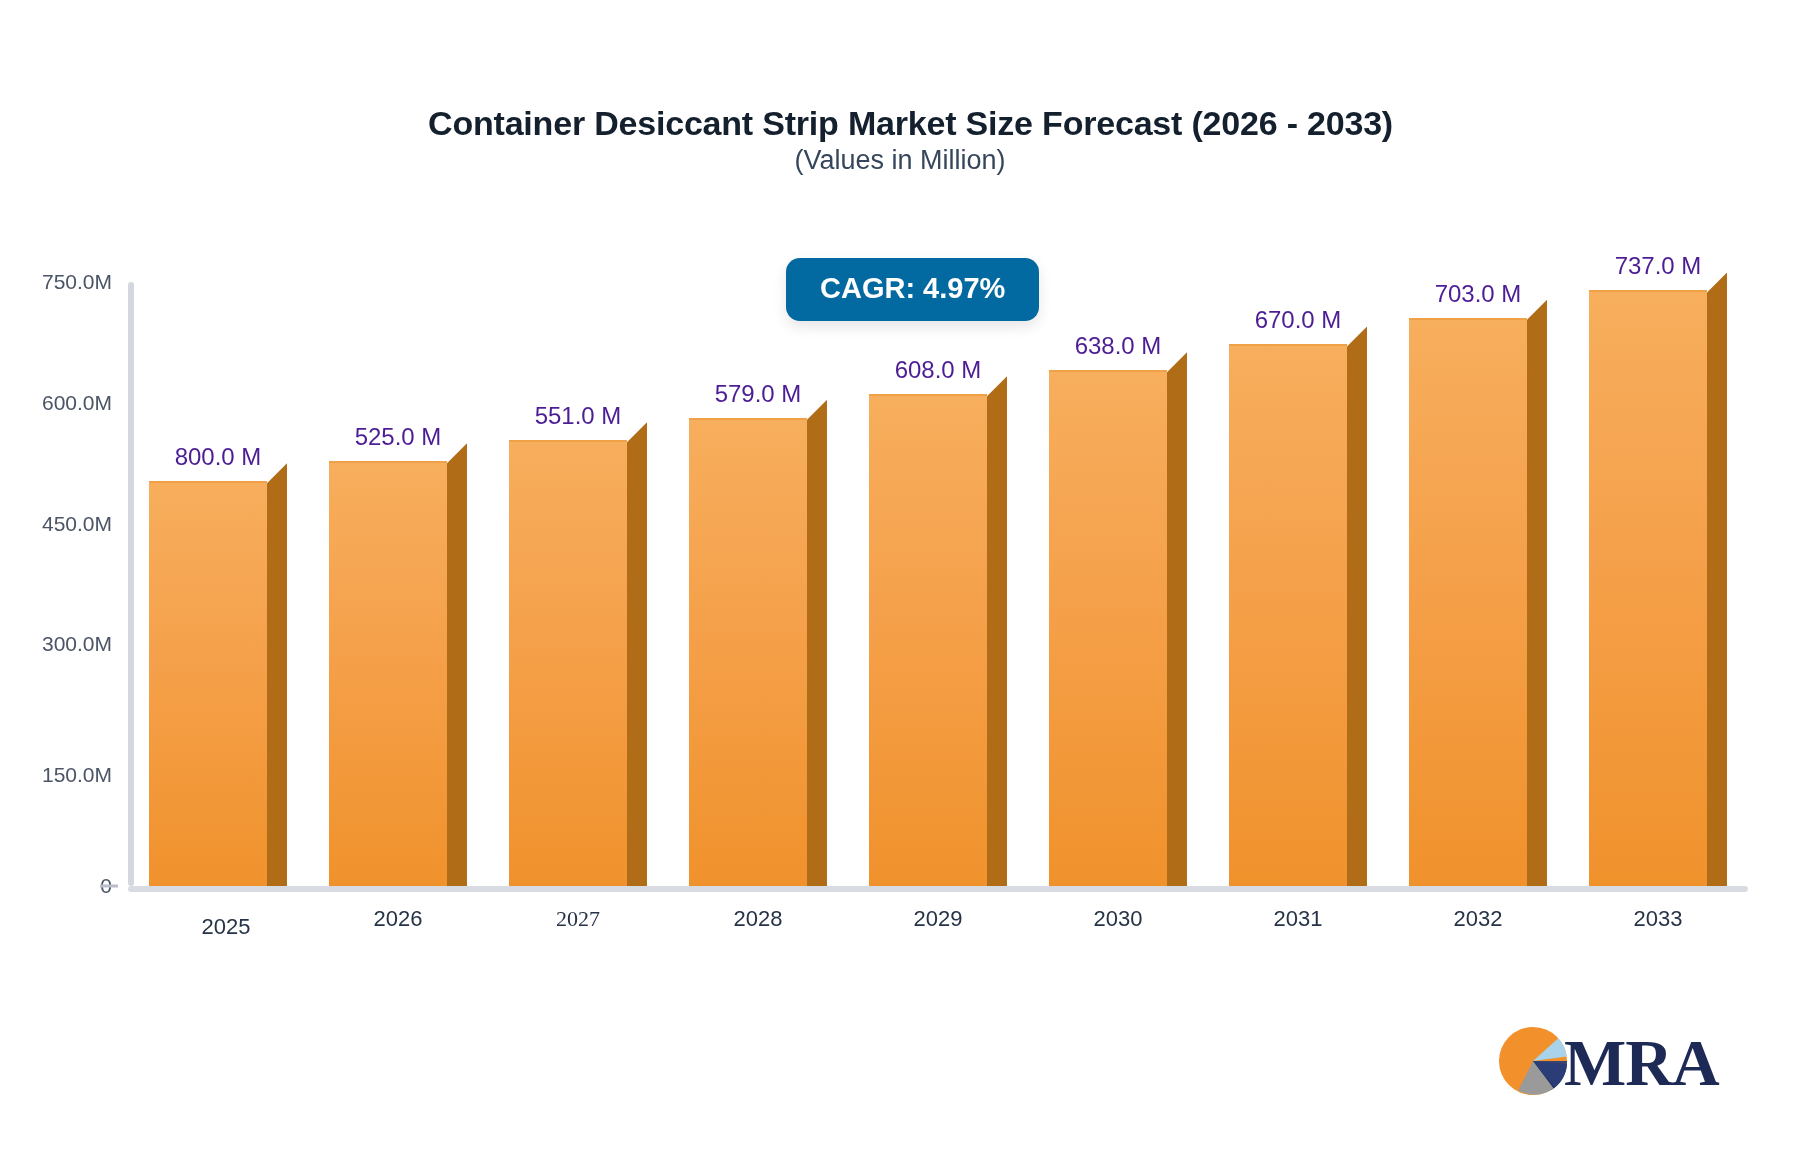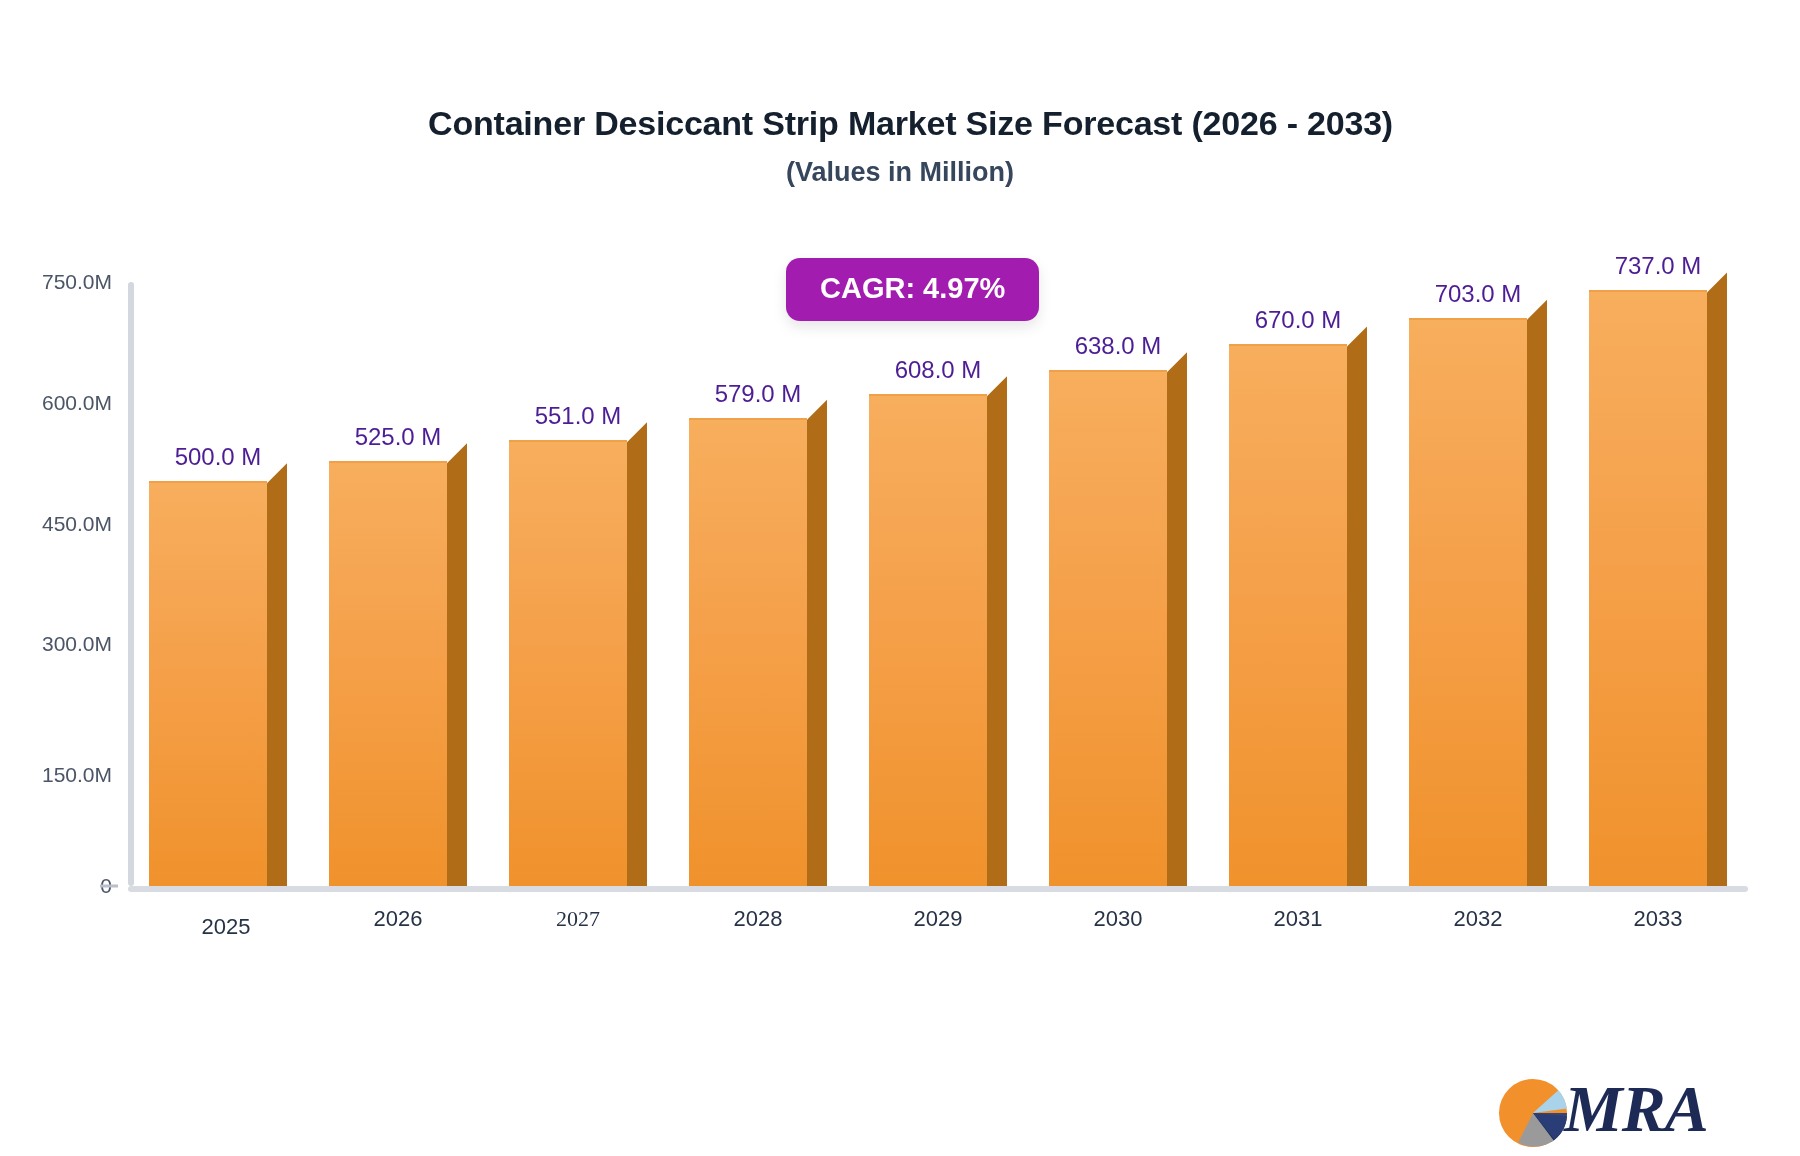--- a/index.html
+++ b/index.html
@@ -34,35 +34,35 @@
   .chart-title {
     font-size: 34px;
     font-weight: 700;
     color: #15202e;
     letter-spacing: -0.2px;
     line-height: 1.15;
     white-space: nowrap;
     padding-left: 21px;
   }
   .chart-subtitle {
-    margin-top: 14px;
+    margin-top: 2px;
     font-size: 27px;
-    font-weight: 700;
+    font-weight: 400;
     color: #36465c;
     line-height: 1.15;
     white-space: nowrap;
   }
 
   
   .cagr-badge {
     position: absolute;
     left: 786px;
     top: 258px;
     padding: 16px 34px 18px 34px;
-    background: #a21caf;
+    background: #0369a1;
     border-radius: 14px;
     color: #ffffff;
     font-size: 29px;
     font-weight: 700;
     line-height: 1;
     box-shadow: 0 6px 14px rgba(0,0,0,0.10);
     white-space: nowrap;
   }
 
   
@@ -174,24 +174,23 @@
     font-size: 22px;
     color: #263347;
     white-space: nowrap;
     transform: translateX(-50%);
   }
 
   
   .logo {
     position: absolute;
     left: 1496px;
-    top: 1076px;
+    top: 1024px;
     display: flex;
-    align-items: flex-start;
-    font-style: italic;
+    align-items: center;
   }
   .logo-text {
     font-family: "Liberation Serif", serif;
     font-size: 66px;
     font-weight: 700;
     color: #1d2a56;
     line-height: 1;
     margin-left: -6px;
     letter-spacing: -1px;
   }
@@ -222,21 +221,21 @@
     <div class="y-axis-line"></div>
     <div class="x-axis-line"></div>
   </div>
 
   <div class="bars-layer" id="bars-layer">
       <div class="bar-group" style="left: 21px; width: 138px; height: 422.667px;">
         <div class="bar-3d" style="width: 138px; height: 422.667px;">
           <div class="bar-side" style="left: 118px; width: 20px; height: 422.667px; background: rgb(176, 108, 22); clip-path: polygon(0px 4.73186%, 100% 0px, 100% 100%, 0px 100%);"></div>
           <div class="bar-front" style="width: 118px; height: 402.667px;"></div>
         </div>
-        <div class="bar-value" style="width: 138px; bottom: 402.667px;">500.0 M</div>
+        <div class="bar-value" style="width: 138px; bottom: 402.667px;">800.0 M</div>
       </div>
       <div class="bar-group" style="left: 201px; width: 138px; height: 442.8px;">
         <div class="bar-3d" style="width: 138px; height: 442.8px;">
           <div class="bar-side" style="left: 118px; width: 20px; height: 442.8px; background: rgb(176, 108, 22); clip-path: polygon(0px 4.51671%, 100% 0px, 100% 100%, 0px 100%);"></div>
           <div class="bar-front" style="width: 118px; height: 422.8px;"></div>
         </div>
         <div class="bar-value" style="width: 138px; bottom: 422.8px;">525.0 M</div>
       </div>
       <div class="bar-group" style="left: 381px; width: 138px; height: 463.739px;">
         <div class="bar-3d" style="width: 138px; height: 463.739px;">

